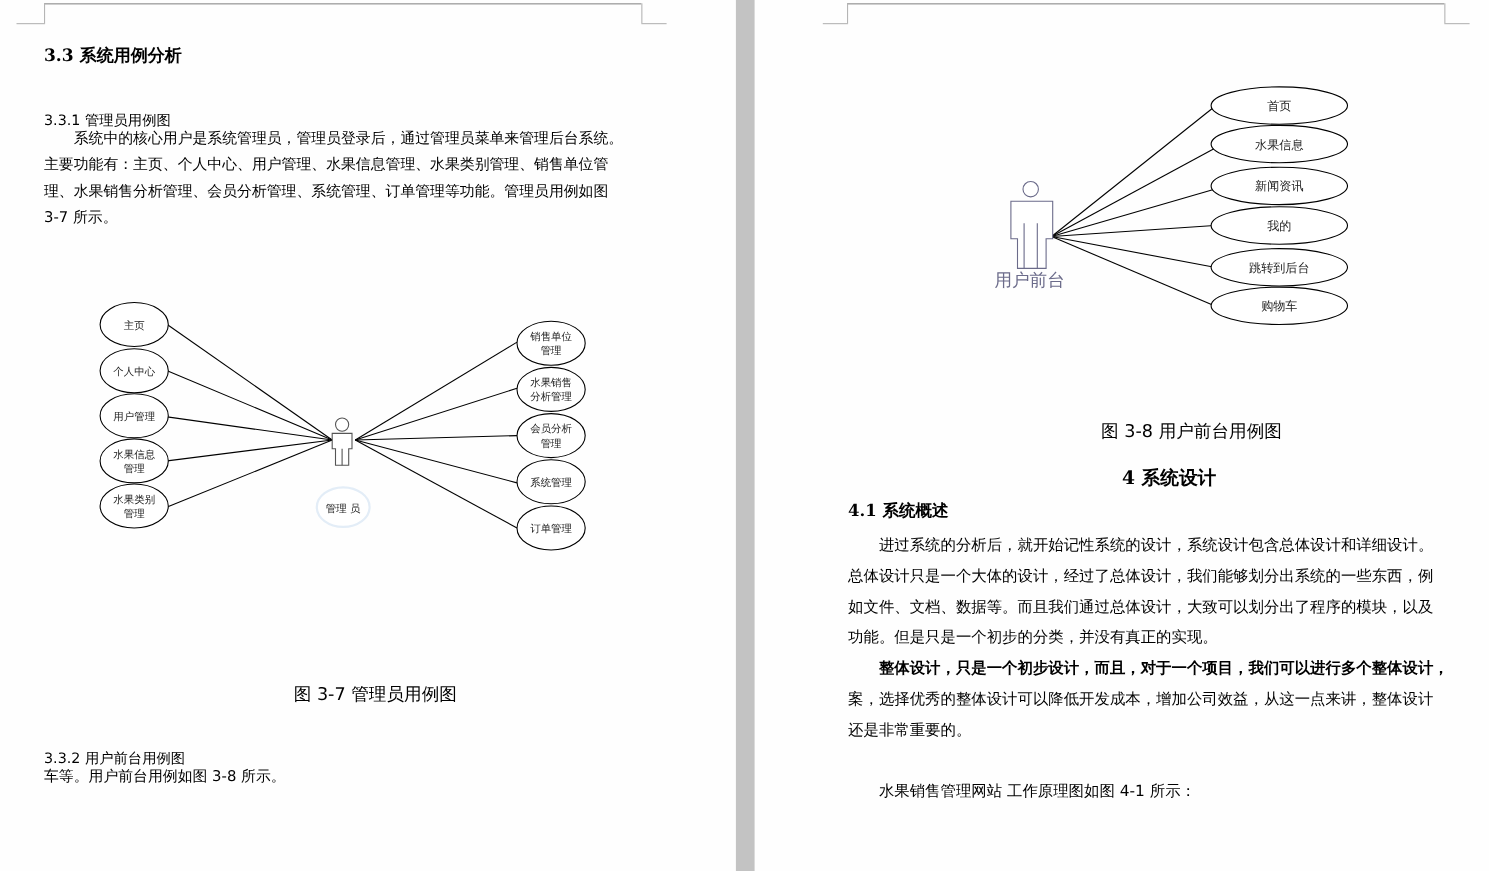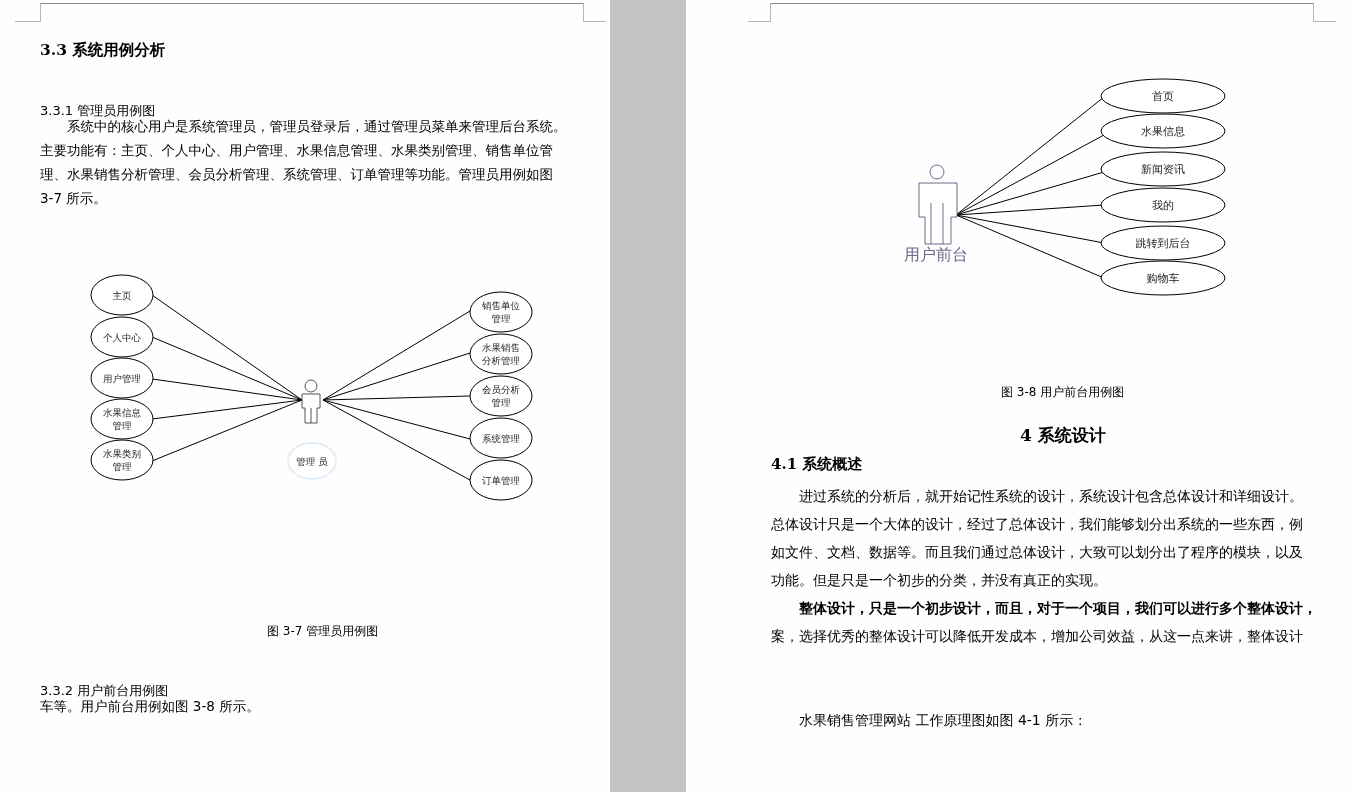--- a/index.html
+++ b/index.html
@@ -1,30 +1,30 @@
 <!DOCTYPE html>
 <html><head>
 <meta charset="utf-8">
 <style>
   html, body { margin:0; padding:0; }
   body { width:1354px; height:792px; overflow:hidden; background:#c3c3c3; position:relative;
          font-family:"DejaVu Sans","Liberation Sans",sans-serif; color:#000; }
   .page { position:absolute; top:0; height:792px; background:#fefefe; overflow:hidden; }
-  #page-left { left:0; width:610px; }
+  #page-left { left:0; width:669px; }
   #page-right { left:686px; width:668px; }
   .hdr-line { position:absolute; top:3px; height:1px; background:#8a8a8a; }
   .crop { position:absolute; background:#b5b5b5; }
   .txt { position:absolute; white-space:nowrap; font-size:13.5px; line-height:24px; }
   .h2 { font-family:"DejaVu Serif","Liberation Serif",serif; font-weight:bold; font-size:15.5px; }
   .h3 { font-size:13px;margin-top:23px; }
   .para { position:absolute; font-size:13.5px; line-height:24px; }
   .para .line { display:block; white-space:nowrap; }
   .para-r { position:absolute; font-size:14px; line-height:28px; }
   .para-r .line { display:block; white-space:nowrap; }
-  .cap { font-size:12px; }
+  .cap { font-size:16px; }
   .chapter { font-family:"DejaVu Serif","Liberation Serif",serif; font-weight:bold; font-size:17px; }
   .sec { font-family:"DejaVu Serif","Liberation Serif",serif; font-weight:bold; font-size:15px; }
   svg text { font-family:"DejaVu Sans","Liberation Sans",sans-serif; }
   .diagram { position:absolute; }
 </style>
 </head>
 <body>
 
 <div class="page" id="page-left">
   <div class="hdr-line" style="left:40px;width:543px;"></div>
@@ -149,17 +149,18 @@
 
   <div class="para-r" style="left:85px;top:482px;">
     <span class="line" style="padding-left:28px;">进过系统的分析后，就开始记性系统的设计，系统设计包含总体设计和详细设计。</span>
     <span class="line">总体设计只是一个大体的设计，经过了总体设计，我们能够划分出系统的一些东西，例</span>
     <span class="line">如文件、文档、数据等。而且我们通过总体设计，大致可以划分出了程序的模块，以及</span>
     <span class="line">功能。但是只是一个初步的分类，并没有真正的实现。</span>
   </div>
   <div class="para-r" style="left:85px;top:594px;">
     <span class="line" style="padding-left:28px;font-weight:bold;">整体设计，只是一个初步设计，而且，对于一个项目，我们可以进行多个整体设计，</span>
     <span class="line">案，选择优秀的整体设计可以降低开发成本，增加公司效益，从这一点来讲，整体设计</span>
+    <span class="line">还是非常重要的。</span>
   </div>
   <div class="para-r" style="left:85px;top:706px;">
     <span class="line" style="padding-left:28px;">水果销售管理网站 工作原理图如图 4-1 所示：</span>
   </div>
 </div>
 
 </body></html>

